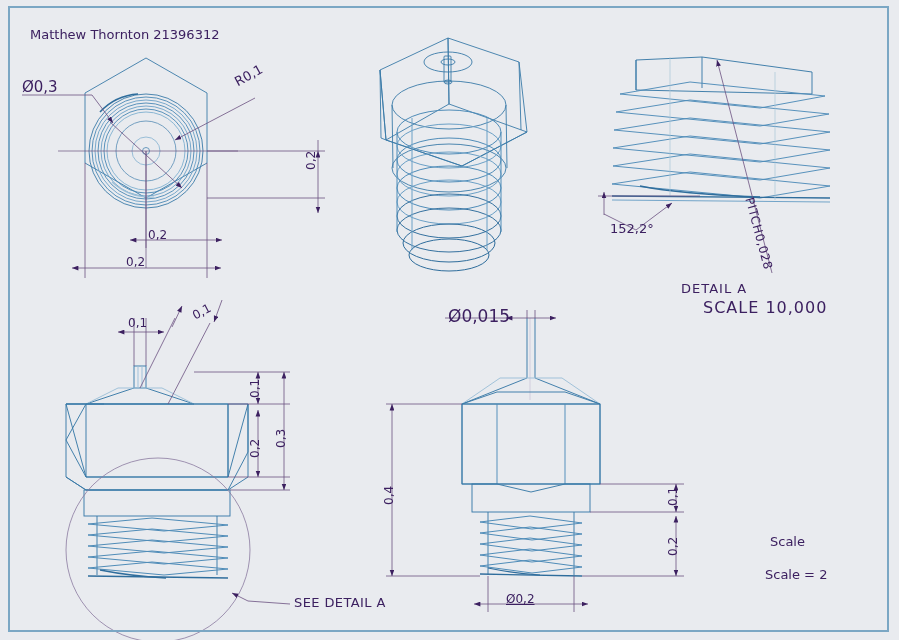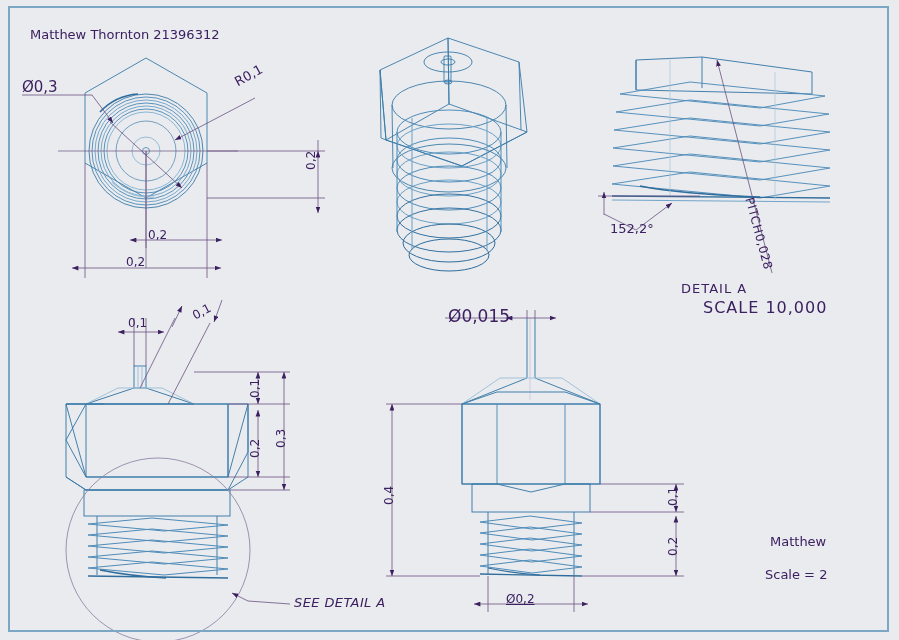--- a/index.html
+++ b/index.html
@@ -29,21 +29,21 @@
     color:#3c2060;
     font-family:"DejaVu Sans",sans-serif;
     white-space:nowrap;
     letter-spacing:0px;
   }
   #title{left:30px;top:27px;font-size:13px;}
   #detail-a-1{left:681px;top:281px;font-size:13px;letter-spacing:1px;}
   #detail-a-2{left:667px;top:298px;font-size:16px;letter-spacing:1px;margin-left:36px;}
   #nozzle-lbl{left:770px;top:534px;font-size:13px;}
   #scale-lbl{left:765px;top:567px;font-size:13px;}
-  #see-detail{left:294px;top:595px;font-size:13px;letter-spacing:0.4px;font-style:italic;}
+  #see-detail{left:294px;top:595px;font-size:13px;letter-spacing:0.4px;}
   #ang-lbl{left:610px;top:221px;font-size:13px;}
 </style>
 </head>
 <body>
 
 <div id="sheet">
 
   <svg class="draw" viewBox="0 0 899 640">
     <defs>
       <marker id="ar" markerWidth="9" markerHeight="9" refX="8" refY="3" orient="auto">
@@ -308,17 +308,17 @@
   <div class="txt" style="left:248px;top:458px;font-size:12px;transform:rotate(-90deg);transform-origin:left top;">0,2</div>
   <div class="txt" style="left:274px;top:448px;font-size:12px;transform:rotate(-90deg);transform-origin:left top;">0,3</div>
   <div class="txt" id="see-detail">SEE DETAIL  A</div>
 
   <div class="txt" style="left:448px;top:306px;font-size:17px;">Ø0,015</div>
   <div class="txt" style="left:382px;top:505px;font-size:12px;transform:rotate(-90deg);transform-origin:left top;">0,4</div>
   <div class="txt" style="left:666px;top:506px;font-size:12px;transform:rotate(-90deg);transform-origin:left top;">0,1</div>
   <div class="txt" style="left:666px;top:556px;font-size:12px;transform:rotate(-90deg);transform-origin:left top;">0,2</div>
   <div class="txt" style="left:506px;top:592px;font-size:12px;text-decoration:underline;">Ø0,2</div>
 
-  <div class="txt" id="nozzle-lbl">Matthew</div>
+  <div class="txt" id="nozzle-lbl">Scale</div>
   <div class="txt" id="scale-lbl">Scale = 2</div>
 
   <div class="frame"></div>
 </div>
 
 </body></html>

